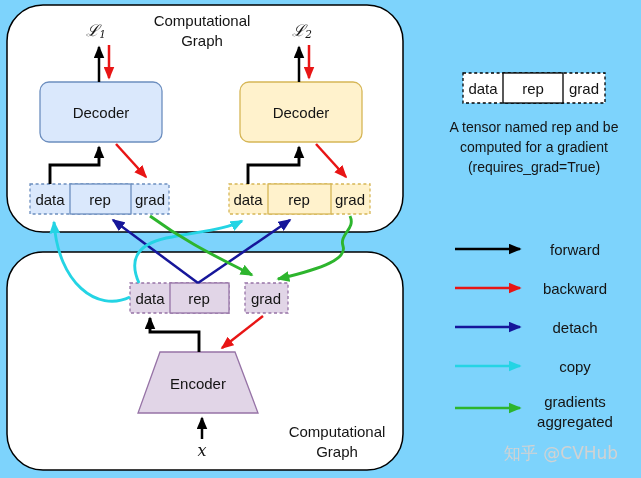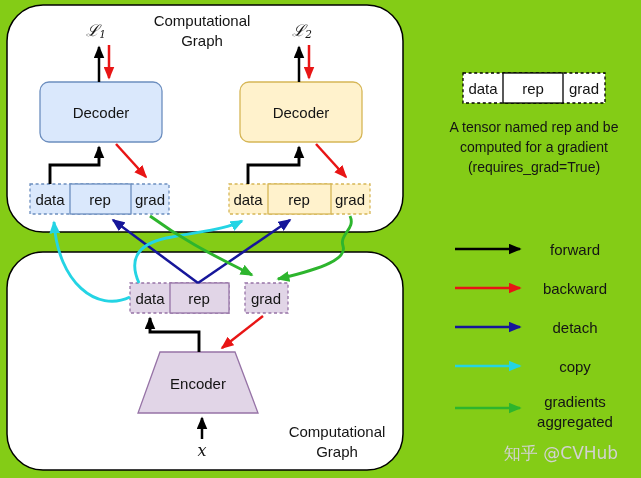--- a/index.html
+++ b/index.html
@@ -1,16 +1,16 @@
 <!DOCTYPE html>
 <html><head>
 <meta charset="utf-8">
 <style>
   html,body{margin:0;padding:0;background:#fff;}
-  .stage{width:641px;height:478px;position:relative;background:#84cc16;overflow:hidden;}
+  .stage{width:641px;height:478px;position:relative;background:#7dd3fc;overflow:hidden;}
   .t{font-family:"Liberation Sans","DejaVu Sans",sans-serif;font-size:15px;fill:#141414;
      text-anchor:middle;dominant-baseline:central;}
   .t14{font-size:14px;}
   .math{font-family:"DejaVu Serif",serif;font-style:italic;font-size:16px;}
   .wm{font-family:"DejaVu Sans",sans-serif;font-size:17px;fill:#d2d2d2;text-anchor:middle;dominant-baseline:central;}
   .container{fill:#ffffff;stroke:#000000;stroke-width:1.5;}
   .bluef{fill:#dae8fc;stroke:#6c8ebf;stroke-width:1.3;}
   .yellowf{fill:#fff2cc;stroke:#d6b656;stroke-width:1.3;}
   .purplef{fill:#e1d5e7;stroke:#9673a6;stroke-width:1.3;}
   .whitef{fill:#ffffff;stroke:#000000;stroke-width:1.3;}

